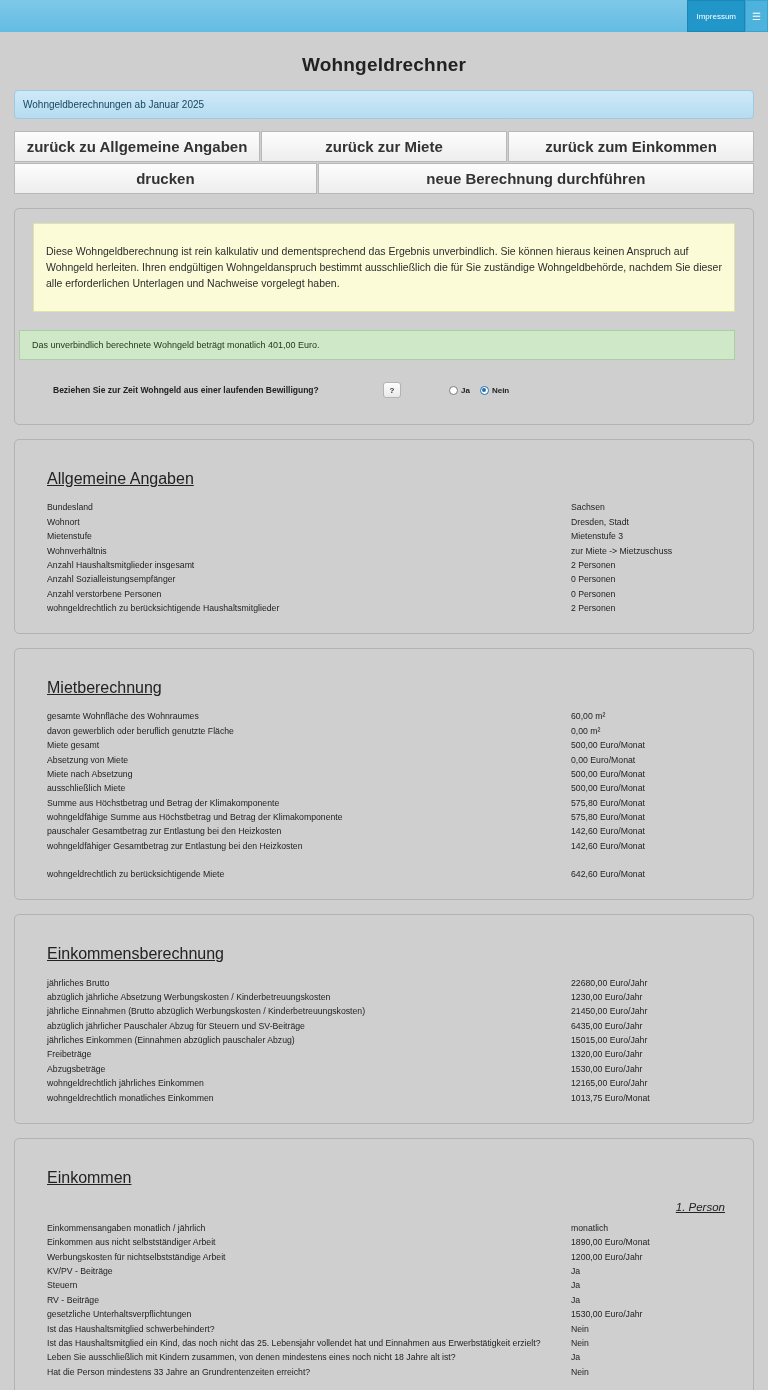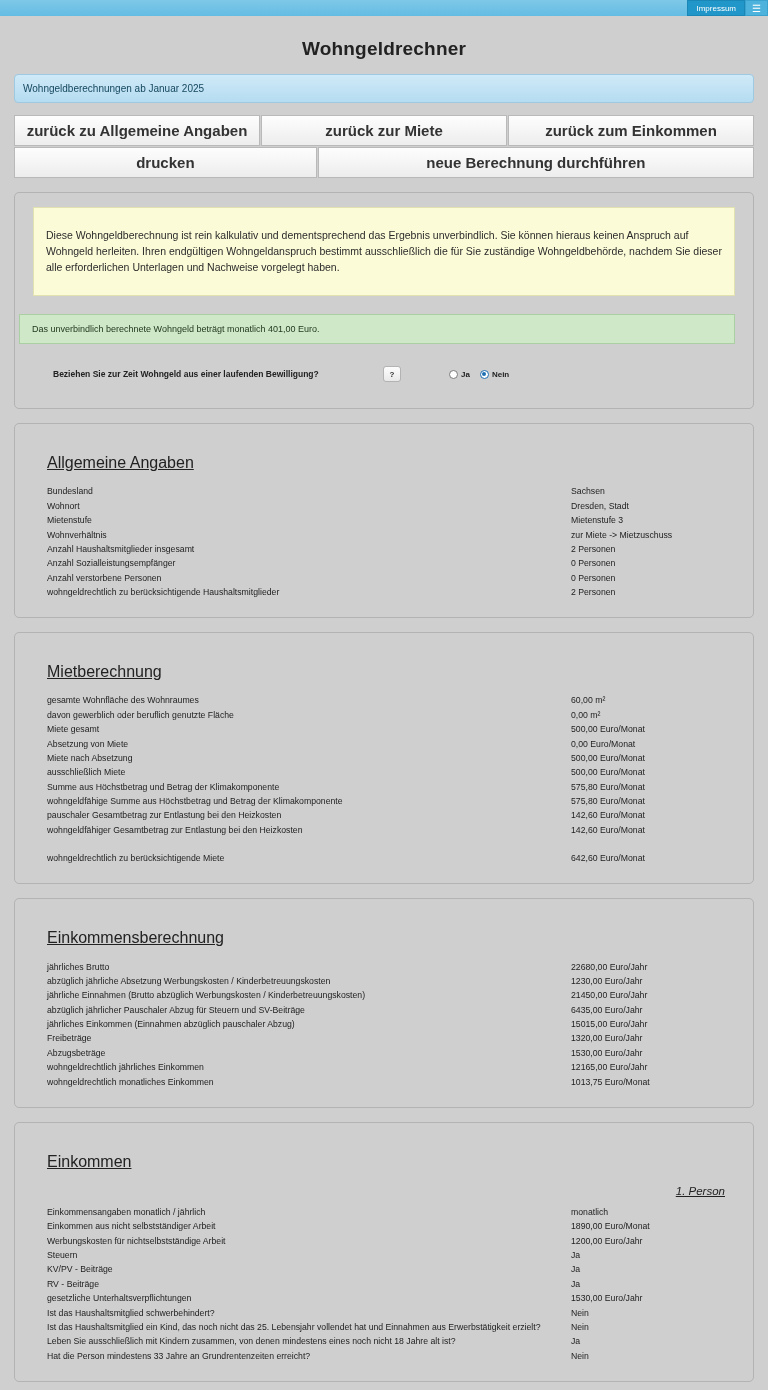--- a/index.html
+++ b/index.html
@@ -6,21 +6,21 @@
   html, body {
     margin: 0; padding: 0;
     width: 768px;
     background: #cfcfcf;
     font-family: "Liberation Sans", sans-serif;
   }
   body { position: relative; width: 768px; min-height: 1390px; }
 
   
   .topbar {
-    height: 16px;
+    height: 32px;
     background: linear-gradient(to bottom, #7ec8e8, #64bce3);
     display: flex;
     justify-content: flex-end;
     align-items: stretch;
   }
   .impressum-btn {
     background: #2196c9;
     color: #fff;
     font-size: 8px;
     padding: 0 8px;
@@ -367,25 +367,25 @@
           </tr>
           <tr>
             <td class="k">Einkommen aus nicht selbstständiger Arbeit</td>
             <td class="v">1890,00 Euro/Monat</td>
           </tr>
           <tr>
             <td class="k">Werbungskosten für nichtselbstständige Arbeit</td>
             <td class="v">1200,00 Euro/Jahr</td>
           </tr>
           <tr>
+            <td class="k">KV/PV - Beiträge</td>
+            <td class="v">Ja</td>
+          </tr>
+          <tr>
             <td class="k">Steuern</td>
-            <td class="v">Ja</td>
-          </tr>
-          <tr>
-            <td class="k">KV/PV - Beiträge</td>
             <td class="v">Ja</td>
           </tr>
           <tr>
             <td class="k">RV - Beiträge</td>
             <td class="v">Ja</td>
           </tr>
           <tr>
             <td class="k">gesetzliche Unterhaltsverpflichtungen</td>
             <td class="v">1530,00 Euro/Jahr</td>
           </tr>

